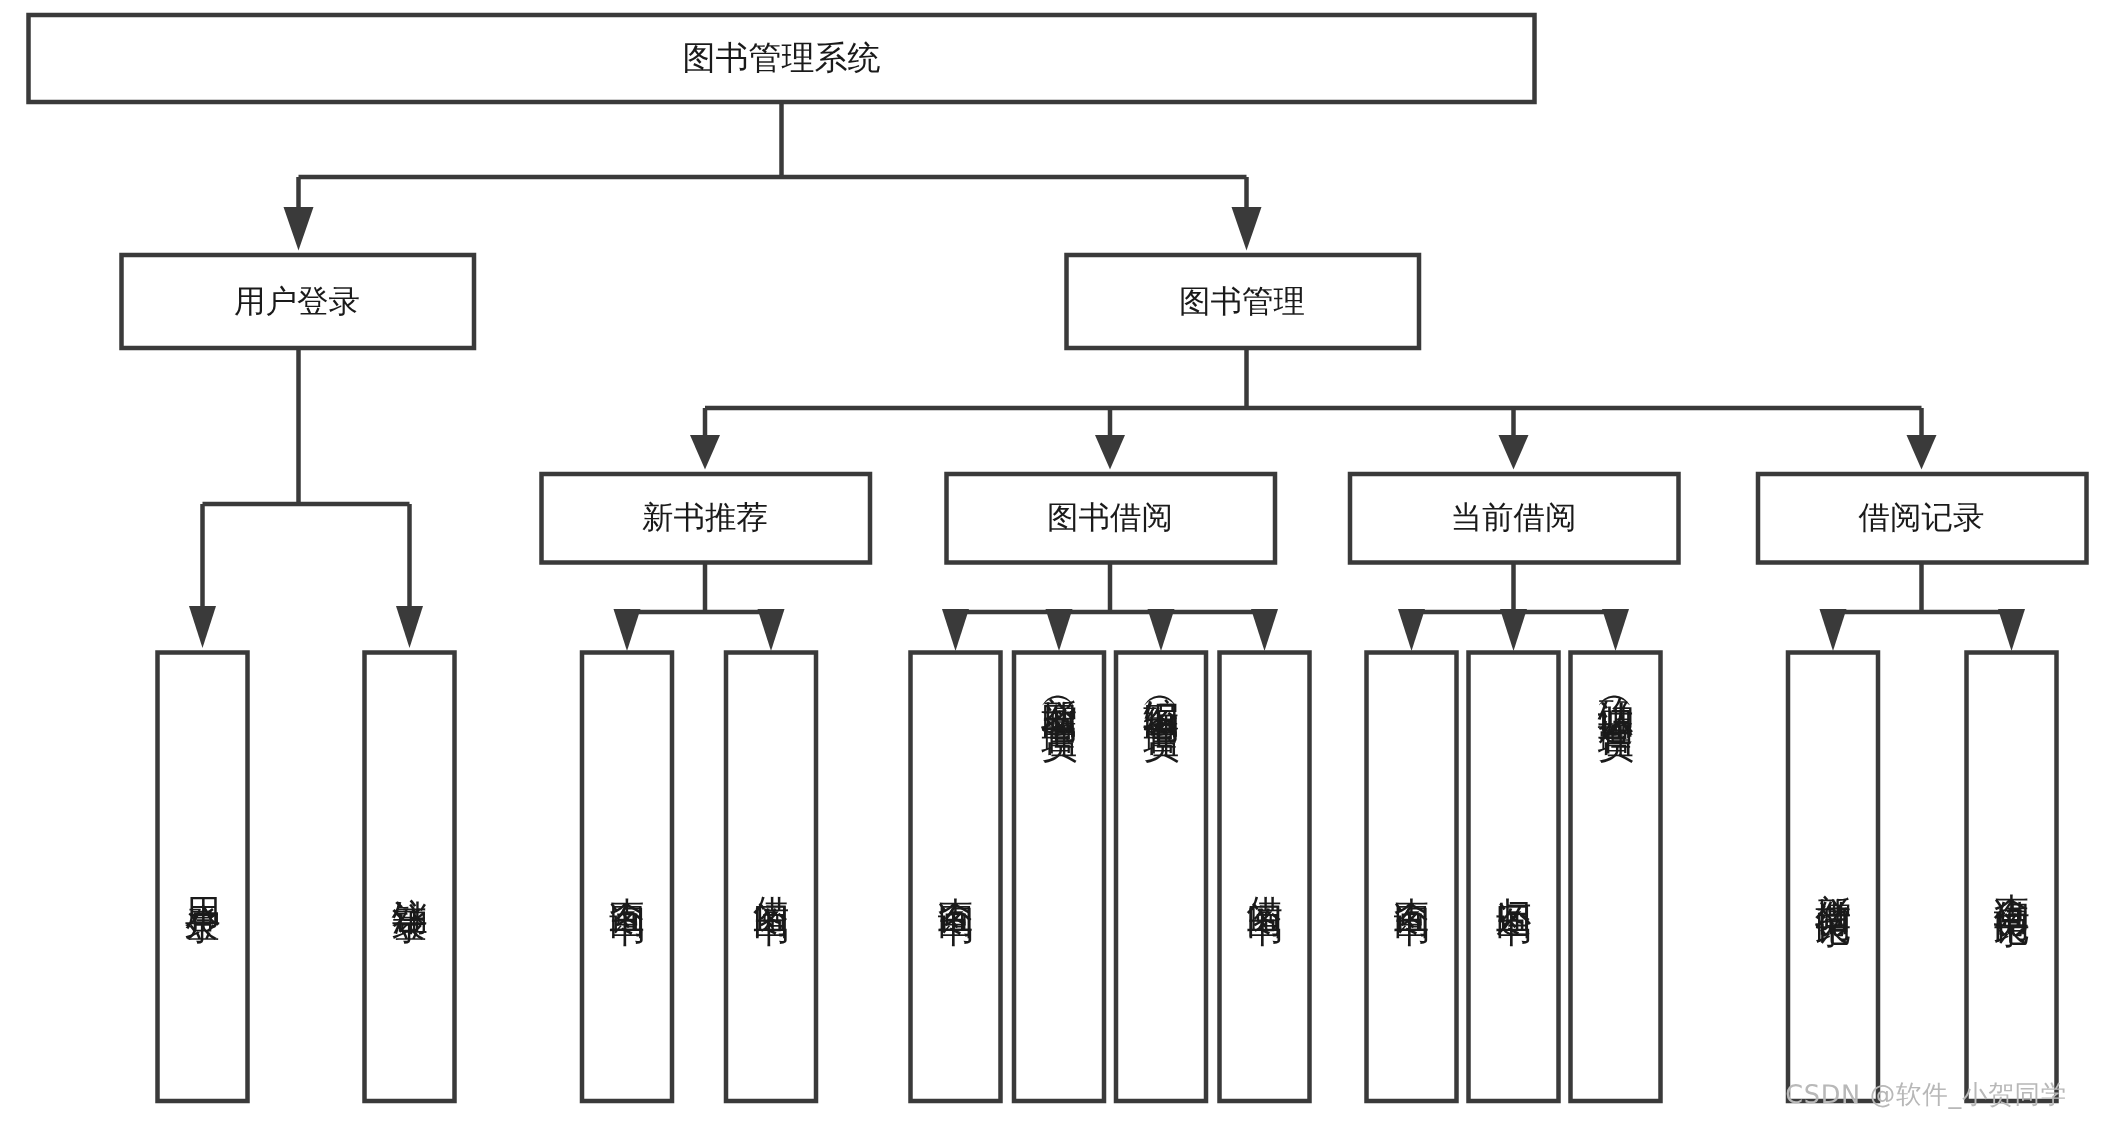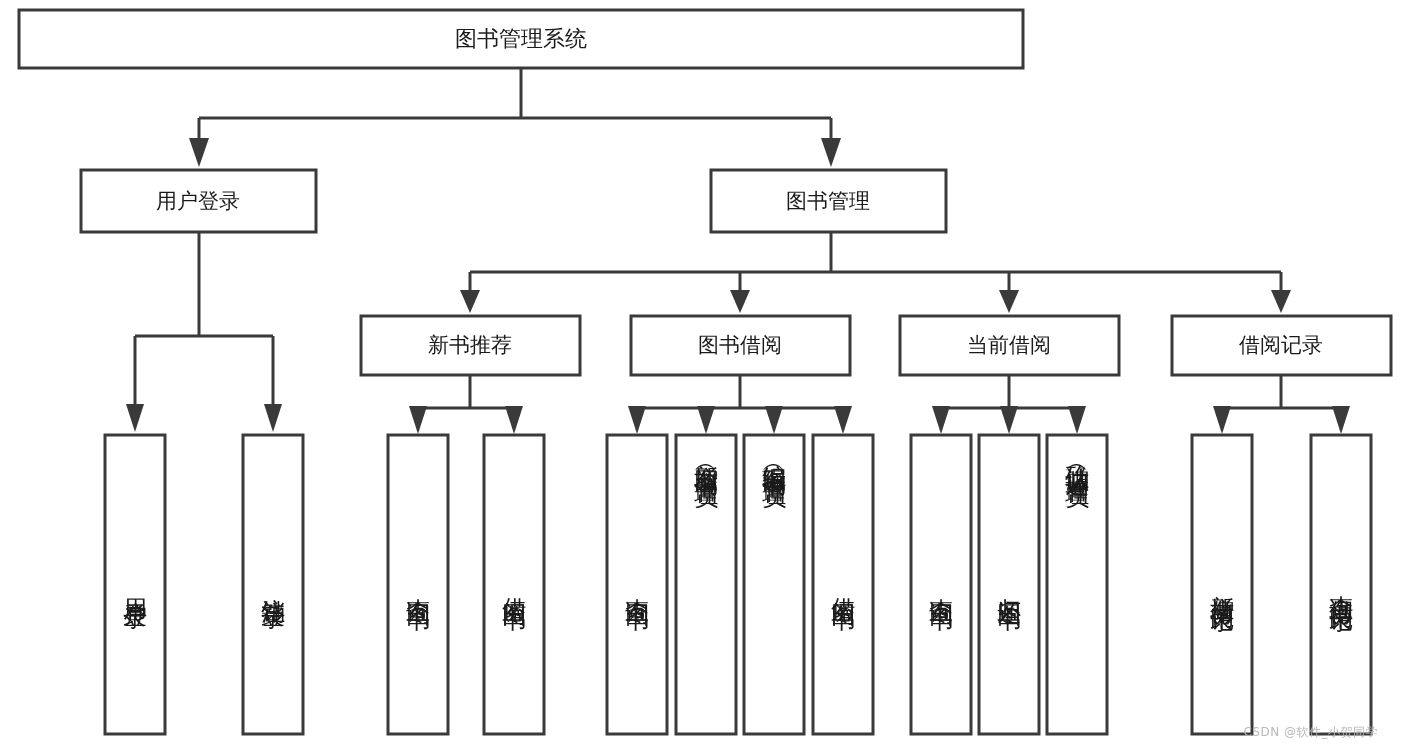--- a/index.html
+++ b/index.html
@@ -39,21 +39,21 @@
     line-height:1.18;
     letter-spacing:3px;
     color:#1a1a1a;
     white-space:nowrap;
     text-align:center;
   }
   .watermark{
     position:absolute;
     right:14px;bottom:6px;
     font-family:"DejaVu Sans","Liberation Sans",sans-serif;
-    font-size:12px;
+    font-size:17px;
     color:#b8b8b8;
     letter-spacing:0.5px;
     white-space:nowrap;
   }
 </style>
 </head>
 <body>
 
 <div id="diagram-root">
 

